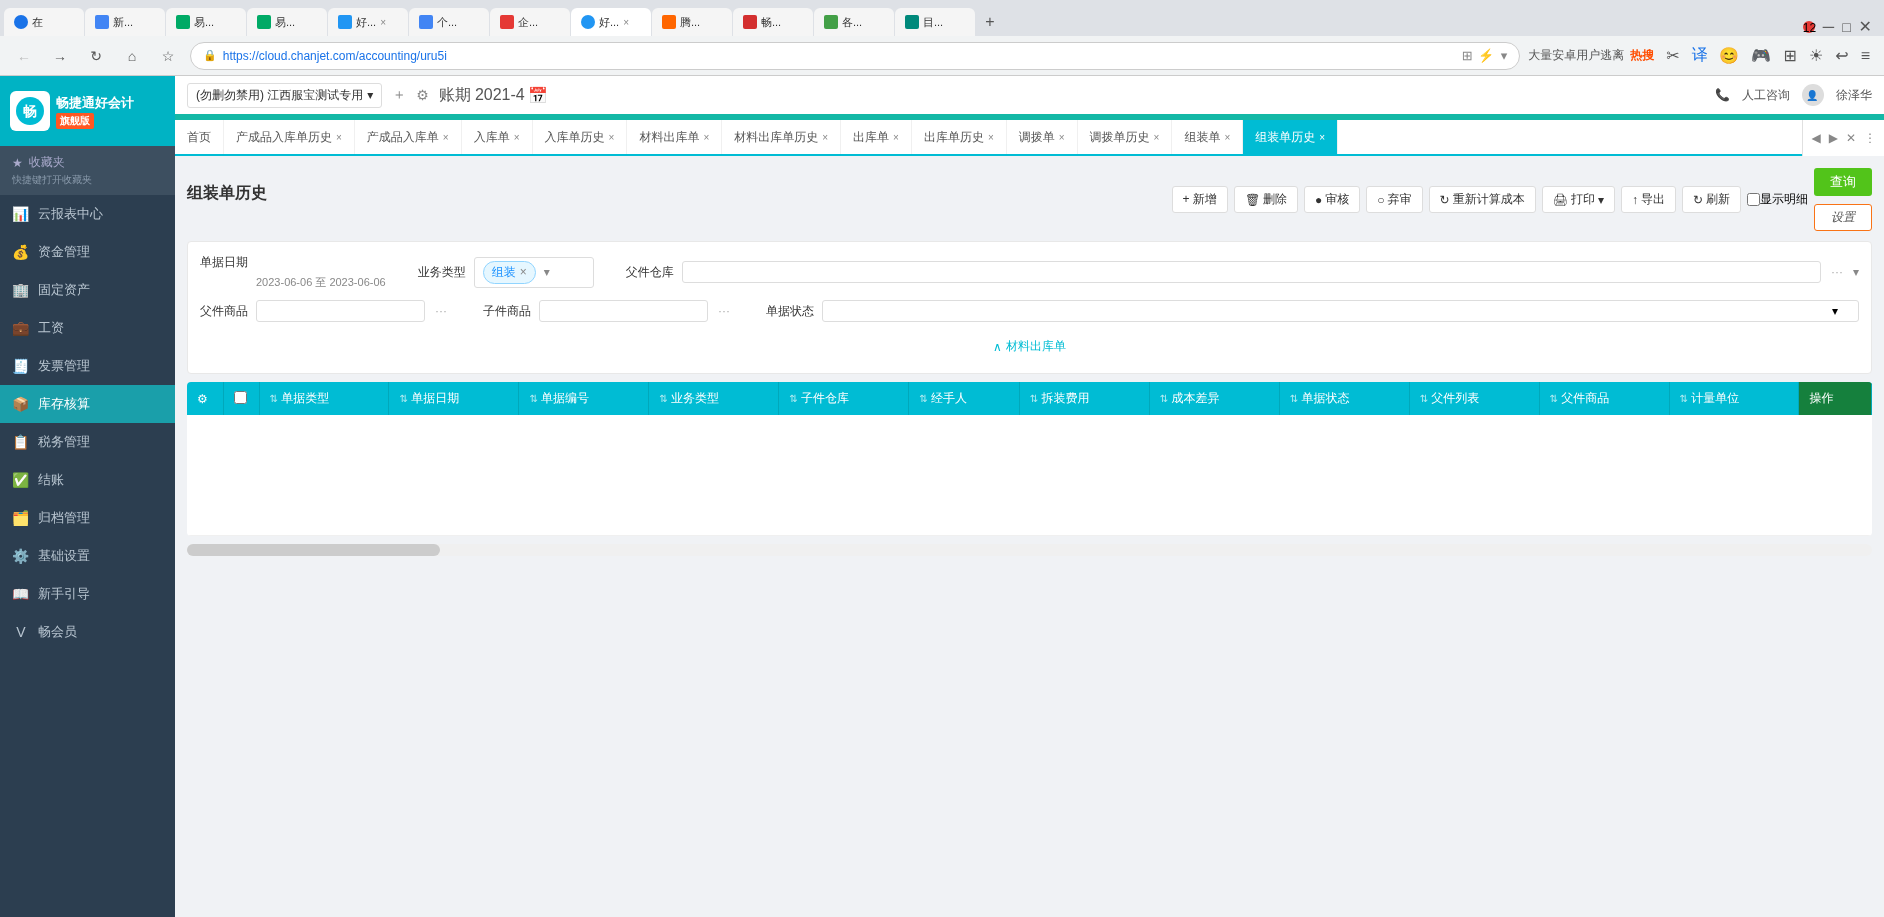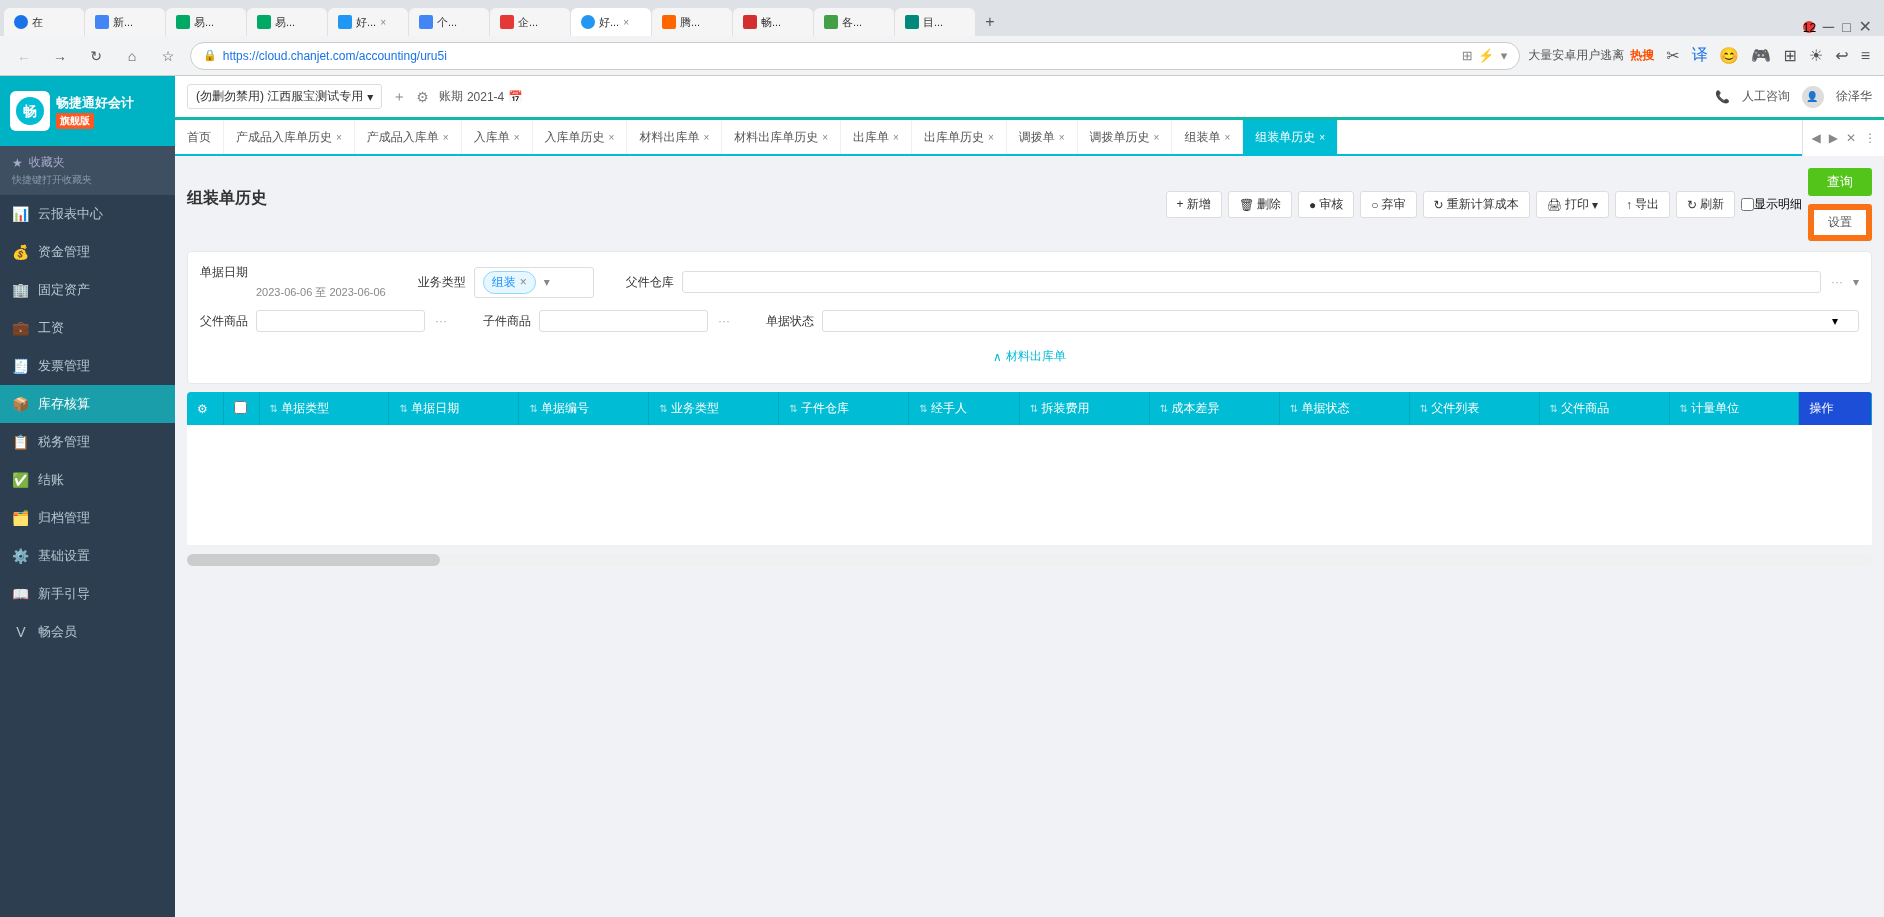--- a/index.html
+++ b/index.html
@@ -32,23 +32,23 @@
     .sidebar-favorites { background: #3d4f60; padding: 8px 12px; color: #aac; font-size: 12px; cursor: pointer; }
     .sidebar-nav { flex: 1; overflow-y: auto; }
     .sidebar-item { display: flex; align-items: center; gap: 8px; padding: 10px 12px; color: #b8c5d0; cursor: pointer; font-size: 13px; }
     .sidebar-item.active { background: #1a9faa; color: #fff; }
     .sidebar-icon { font-size: 14px; width: 18px; text-align: center; }
 
     
     .main-content { flex: 1; display: flex; flex-direction: column; background: #f0f2f5; overflow: hidden; }
 
     
-    .app-header { background: #fff; padding: 0 12px; height: 44px; display: flex; align-items: center; gap: 10px; border-bottom: 3px solid #14b8a6; }
+    .app-header { background: #fff; padding: 0 12px; height: 44px; display: flex; align-items: center; gap: 10px; border-bottom: 6px solid #14b8a6; }
     .company-selector { display: flex; align-items: center; gap: 4px; font-size: 12px; color: #333; cursor: pointer; border: 1px solid #ddd; border-radius: 3px; padding: 3px 8px; }
-    .period-info { font-size: 12px; color: #555; display: flex; align-items: center; gap: 4px; }
+    .period-info { font-size: 16px; color: #555; display: flex; align-items: center; gap: 4px; }
     .header-actions { margin-left: auto; display: flex; align-items: center; gap: 12px; font-size: 12px; color: #555; }
 
     
     .page-tabs { background: #fff; display: flex; align-items: center; overflow-x: auto; height: 36px; border-bottom: 2px solid #00bcd4; }
     .page-tab { padding: 0 12px; height: 36px; display: flex; align-items: center; font-size: 12px; color: #555; cursor: pointer; white-space: nowrap; border-right: 1px solid #f0f0f0; gap: 4px; }
     .page-tab.active { background: #00bcd4; color: white; }
     .page-tab .close-x { font-size: 10px; color: #888; }
     .page-tab.active .close-x { color: #fff; }
 
     
@@ -70,28 +70,28 @@
     .filter-dots { color: #aaa; cursor: pointer; padding: 0 4px; }
     .collapse-btn { display: flex; align-items: center; justify-content: center; gap: 4px; color: #00bcd4; font-size: 12px; cursor: pointer; padding: 6px; }
 
     
     .data-table { width: 100%; background: #fff; border-collapse: collapse; border-radius: 4px; overflow: hidden; }
     .table-header { background: #00bcd4; }
     .table-header th { padding: 8px 10px; font-size: 12px; color: #fff; font-weight: normal; text-align: left; border-right: 1px solid #00a8bb; white-space: nowrap; cursor: pointer; }
     .table-header th .sort-icon { font-size: 10px; opacity: 0.7; }
     .settings-col { width: 36px; text-align: center; }
     .check-col { width: 36px; text-align: center; }
-    .action-col { text-align: center; background: #1d4ed8; }
+    .action-col { text-align: center; background: #15803d; }
     .table-body tr { border-bottom: 1px solid #f0f0f0; }
     .table-body td { padding: 7px 10px; font-size: 12px; color: #333; }
 
     .title-toolbar { display: flex; align-items: center; justify-content: space-between; margin-bottom: 10px; }
 
     .green-query-btn { background: #52c41a; color: white; border: none; border-radius: 3px; padding: 5px 16px; font-size: 13px; cursor: pointer; display: block; margin-bottom: 4px; }
-    .set-btn { background: #fff; color: #555; border: 6px solid #f97316; border-radius: 3px; padding: 4px 14px; font-size: 12px; cursor: pointer; display: block; }
+    .set-btn { background: #fff; color: #555; border: 1px solid #f97316; border-radius: 3px; padding: 4px 14px; font-size: 12px; cursor: pointer; display: block; font-style: italic; }
 
     .query-btns { display: flex; flex-direction: column; gap: 4px; }
 
     .page-tabs-scroll { display: flex; align-items: center; }
     .tab-scroll-btn { padding: 0 4px; color: #888; cursor: pointer; font-size: 12px; }
   </style>
 </head>
 <body>
 
 <div class="browser-chrome">

